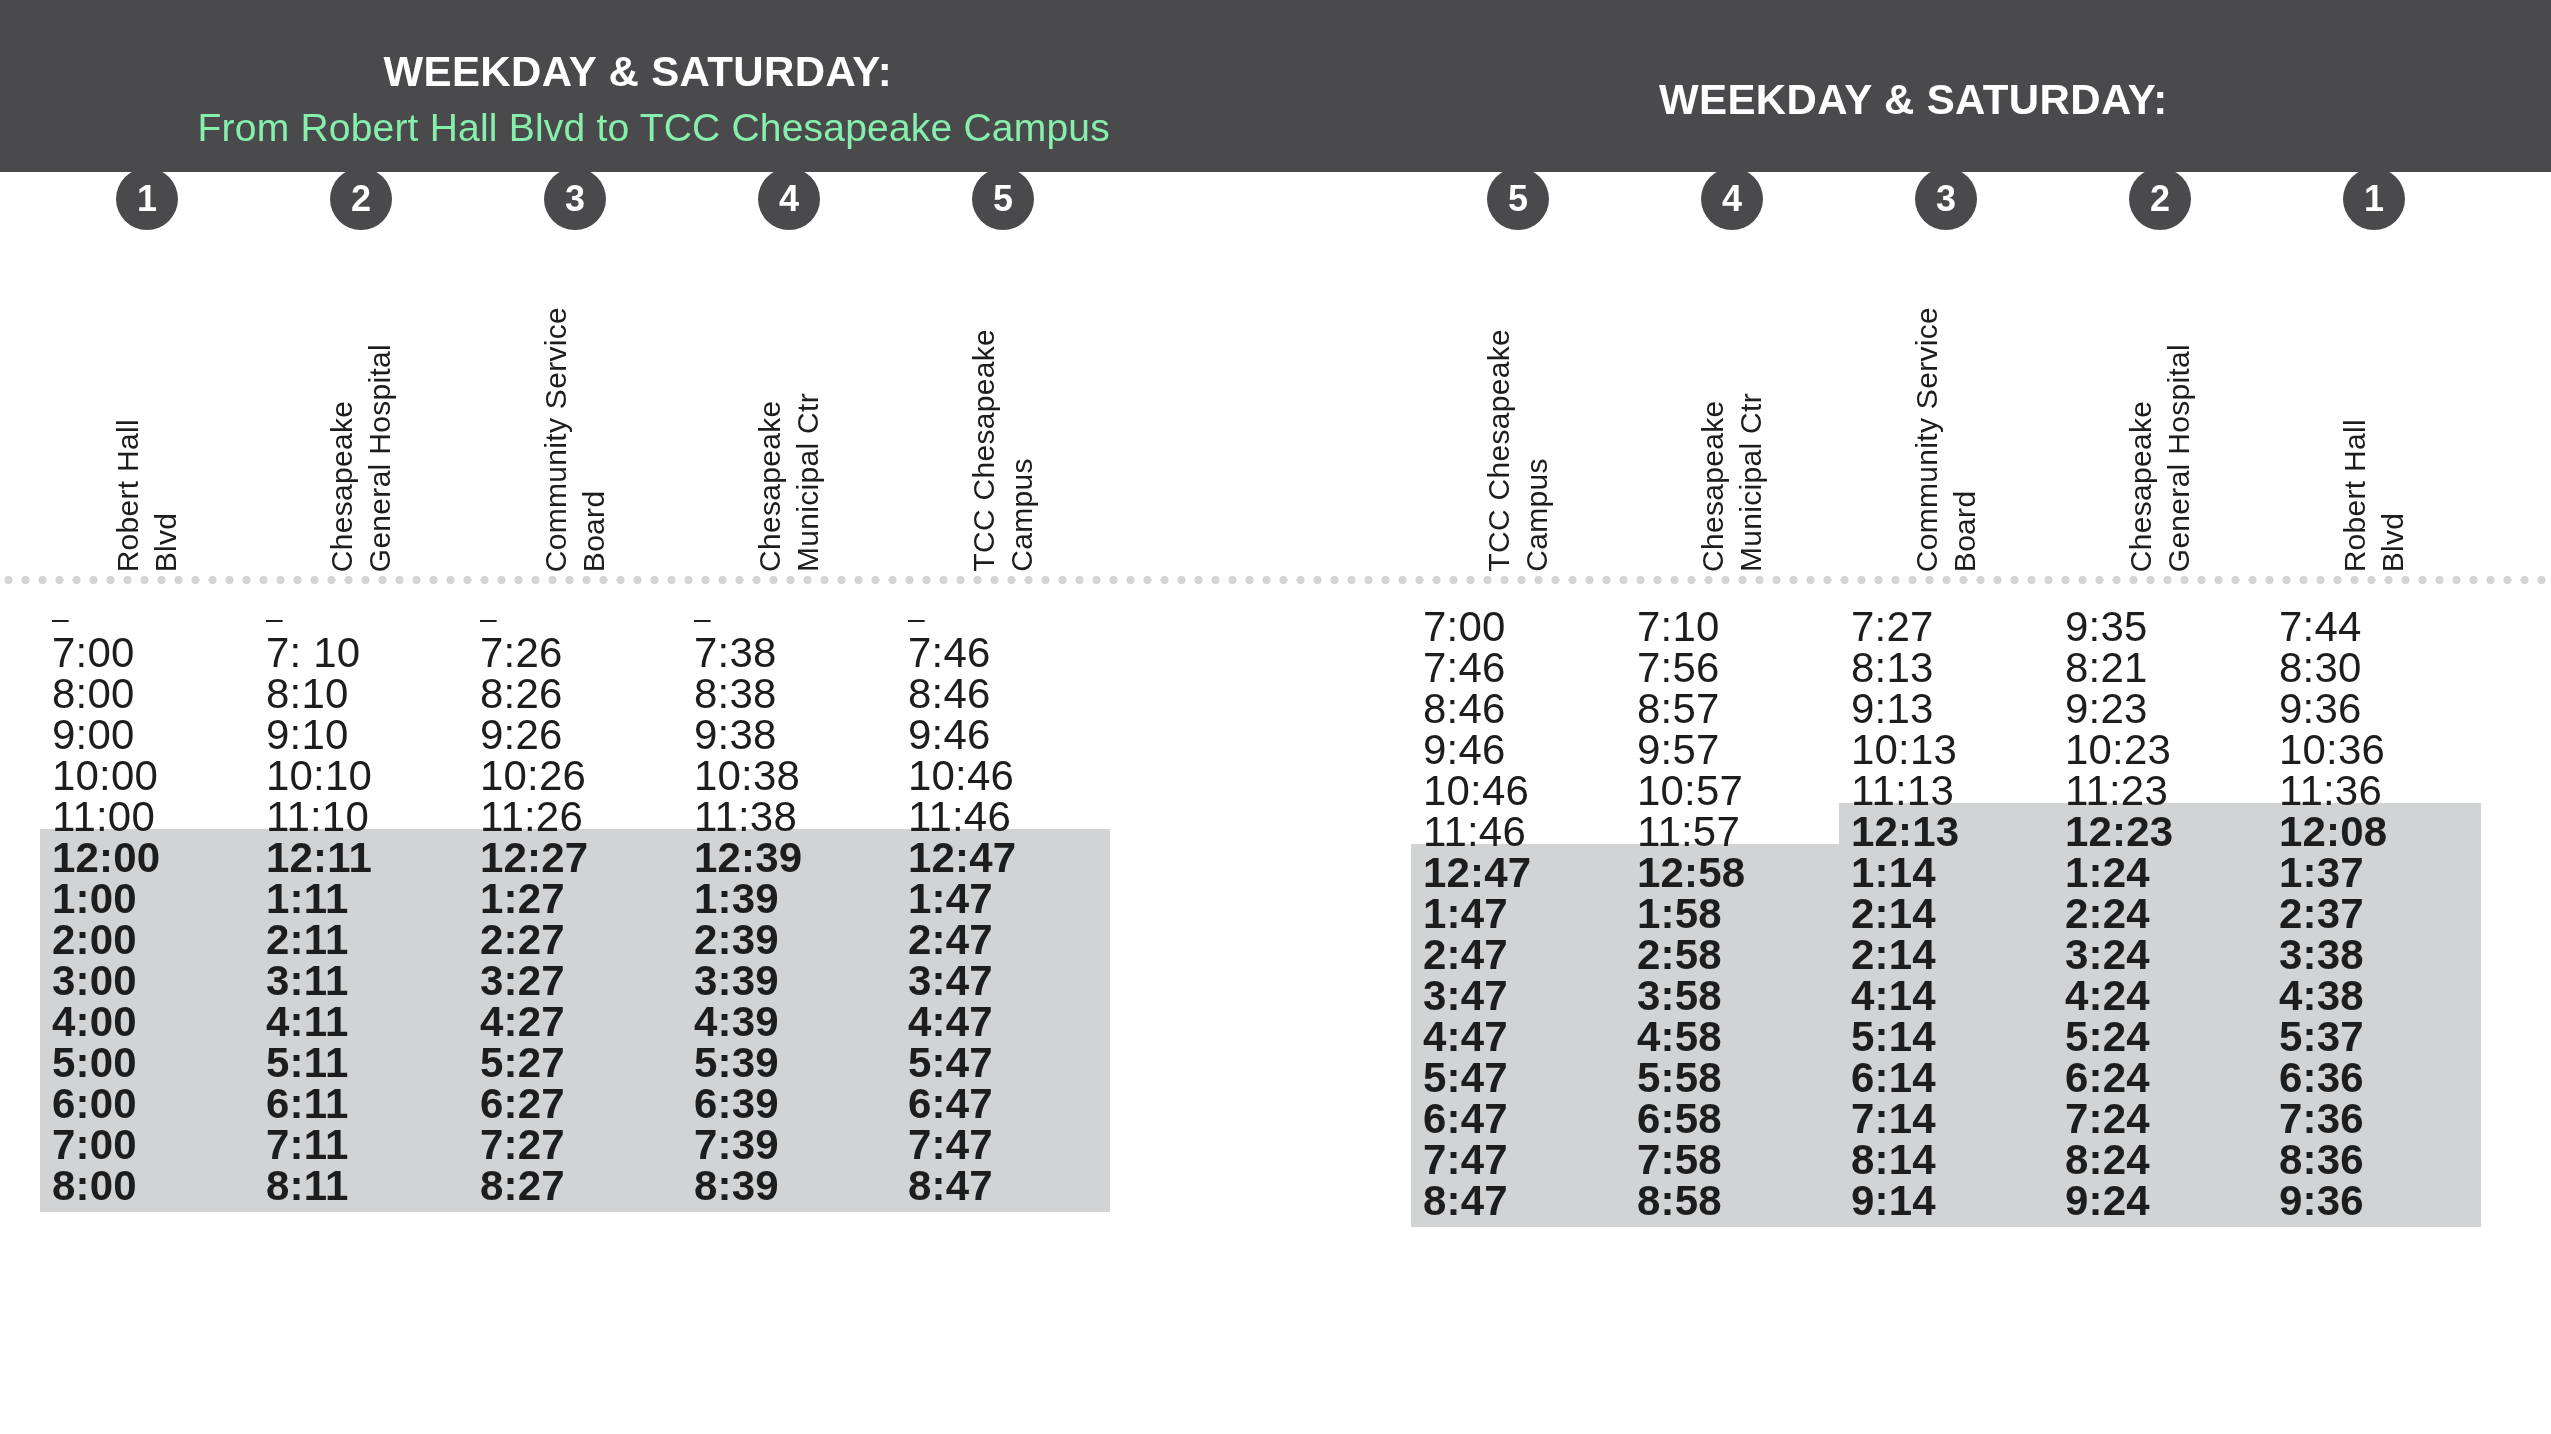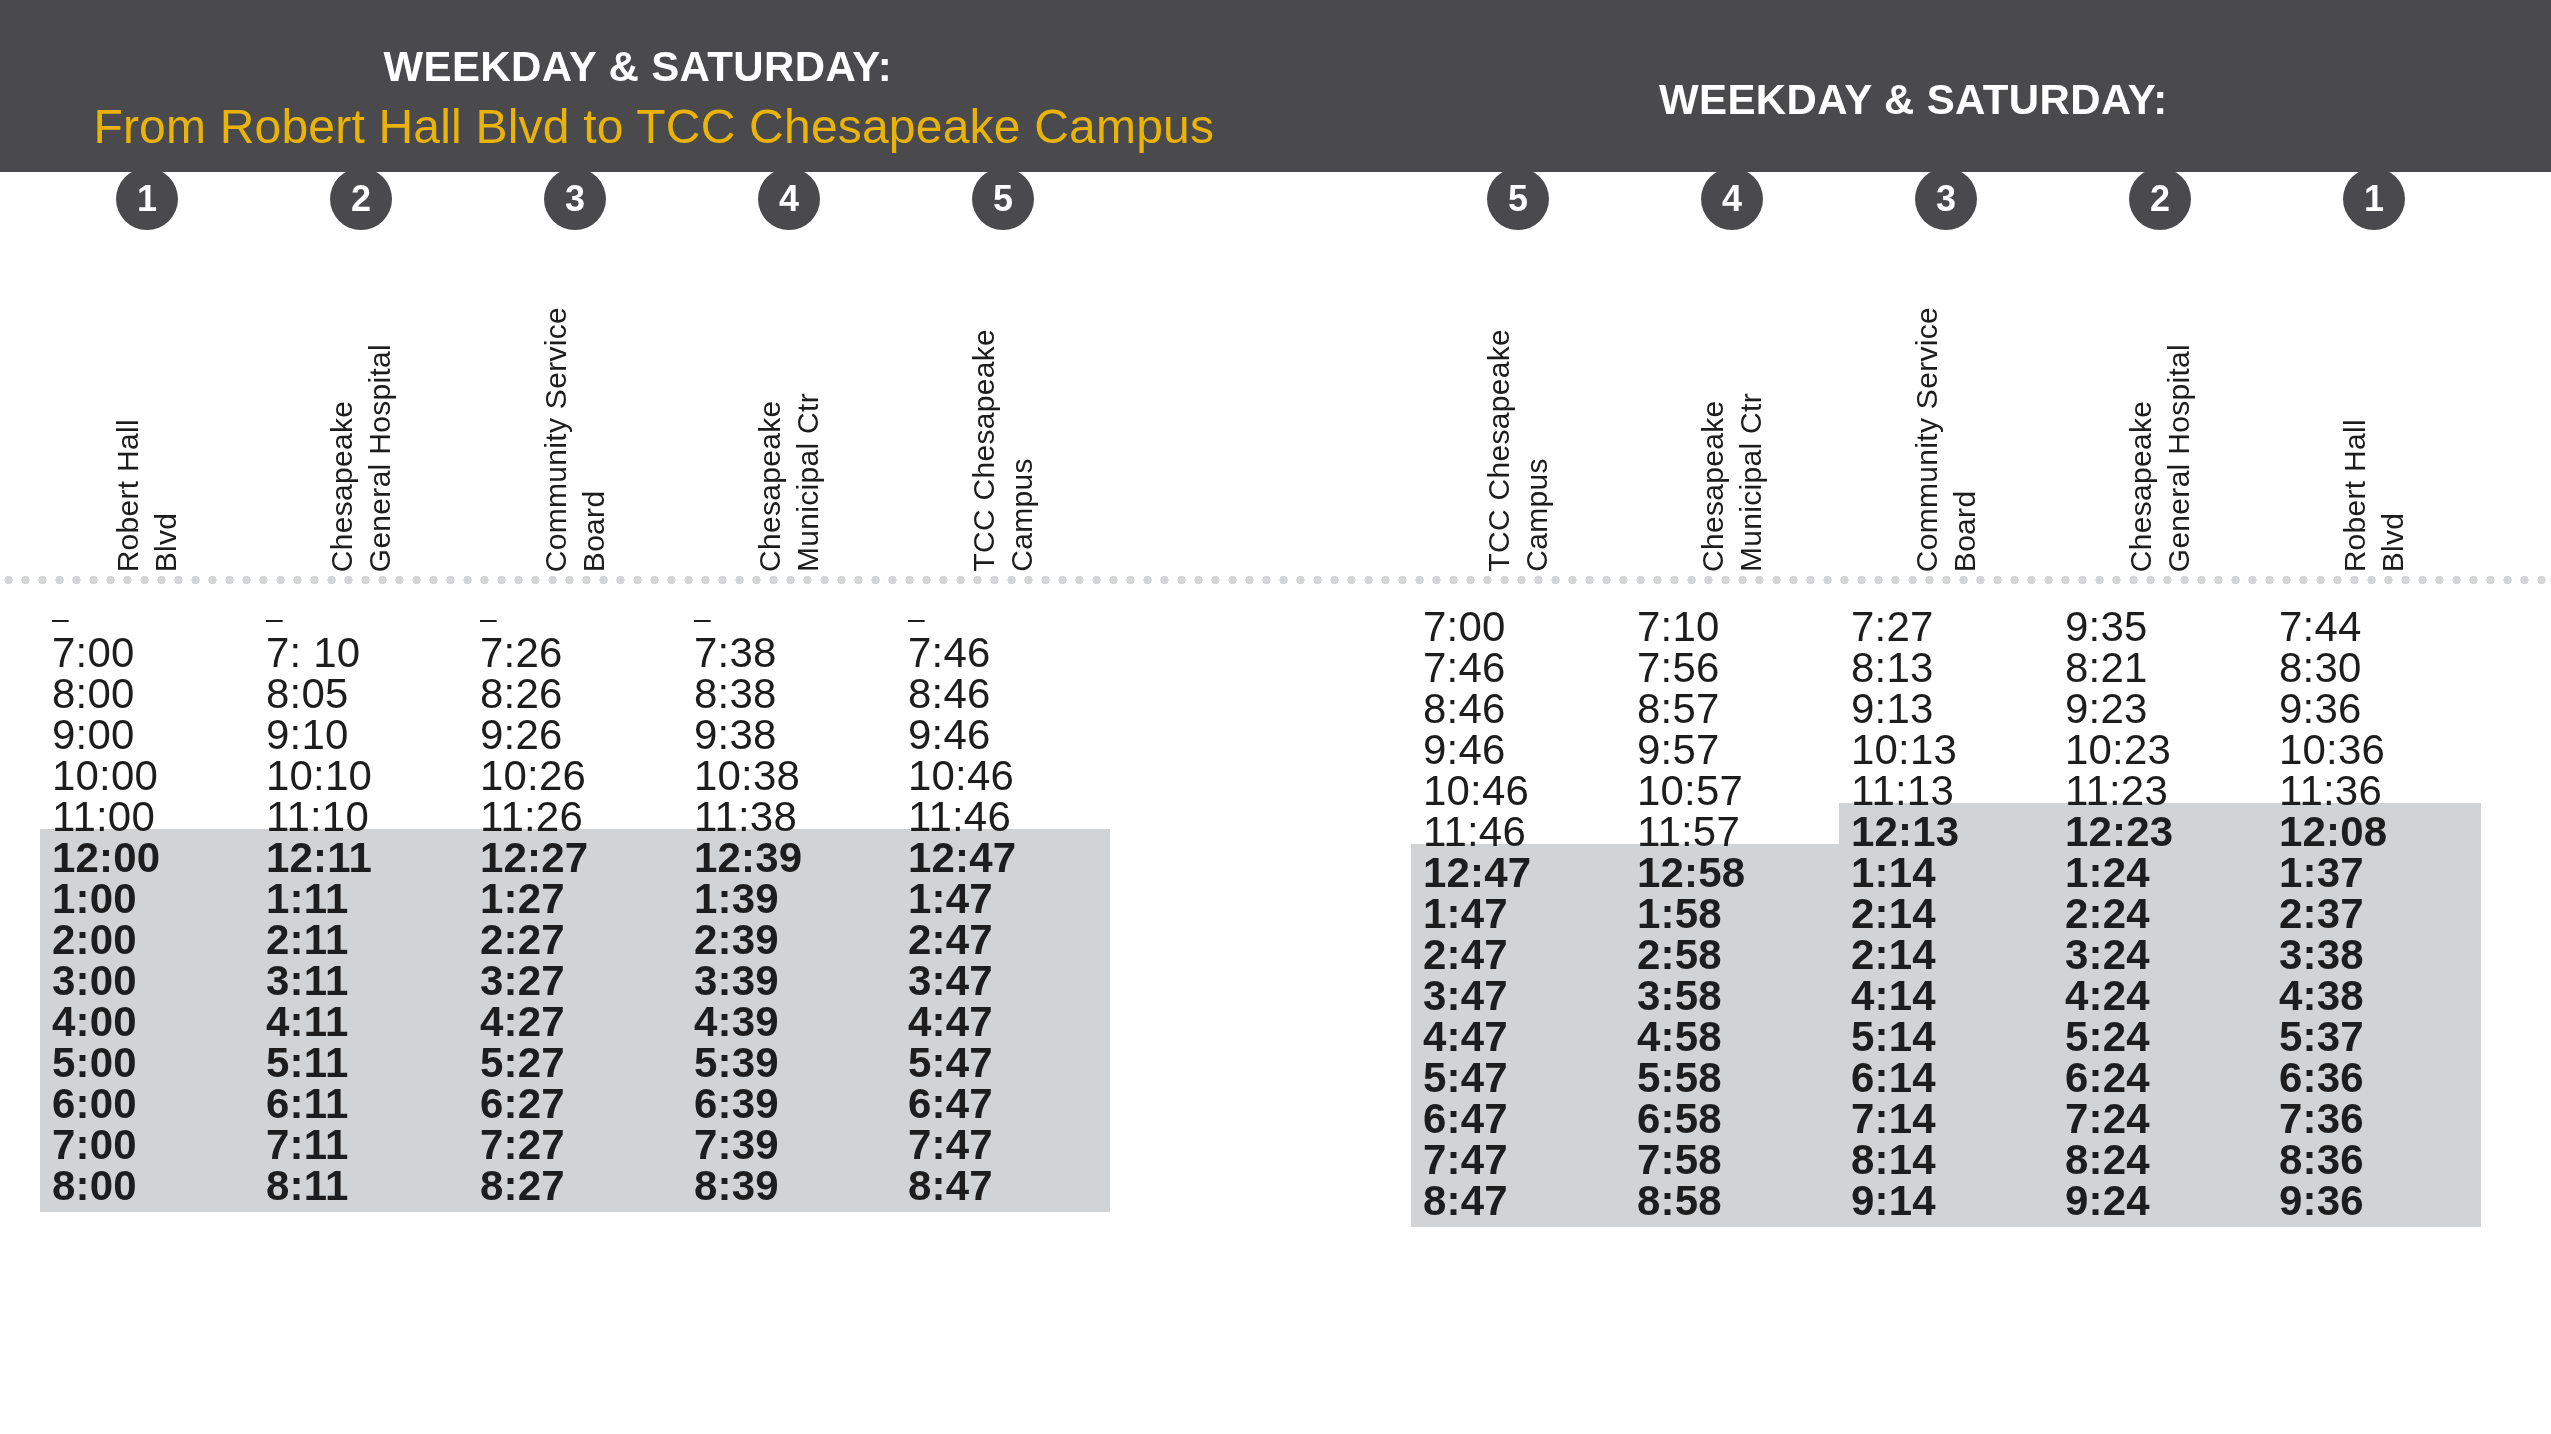--- a/index.html
+++ b/index.html
@@ -18,21 +18,21 @@
     position:absolute;left:0;top:0;width:2551px;height:200px;
     display:flex;flex-direction:row;
   }
   .banner-col{flex:1 1 50%;display:flex;flex-direction:column;
     align-items:center;justify-content:center;}
   .banner-title{
     color:#ffffff;font-size:42px;font-weight:bold;letter-spacing:0.4px;
     line-height:1.08;margin:0;white-space:nowrap;
   }
   .banner-sub{
-    color:#eab308;font-size:48px;font-weight:400;letter-spacing:0.2px;
+    color:#86efac;font-size:39px;font-weight:400;letter-spacing:0.2px;
     line-height:1.18;margin-top:10px;white-space:nowrap;margin-left:32px;
   }
 
   .stage{position:absolute;left:0;top:172px;width:2551px;height:1262px;}
 
   .table-block{position:absolute;top:0;height:1262px;}
   #block-left{left:0;width:1270px;}
   #block-right{left:1281px;width:1270px;}
 
   .shade-layer{position:absolute;z-index:0;background:#d2d3d5;}
@@ -132,21 +132,21 @@
         </div>
         <div class="col">
           <div class="badge">2</div>
           <div class="vlabel-wrap">
             <div class="vlabel">Chesapeake
 General Hospital</div>
           </div>
           <div class="times">
             <span class="tick">–</span>
             <span class="cell">7: 10</span>
-            <span class="cell">8:05</span>
+            <span class="cell">8:10</span>
             <span class="cell">9:10</span>
             <span class="cell">10:10</span>
             <span class="cell">11:10</span>
             <span class="cell pm">12:11</span>
             <span class="cell pm">1:11</span>
             <span class="cell pm">2:11</span>
             <span class="cell pm">3:11</span>
             <span class="cell pm">4:11</span>
             <span class="cell pm">5:11</span>
             <span class="cell pm">6:11</span>

